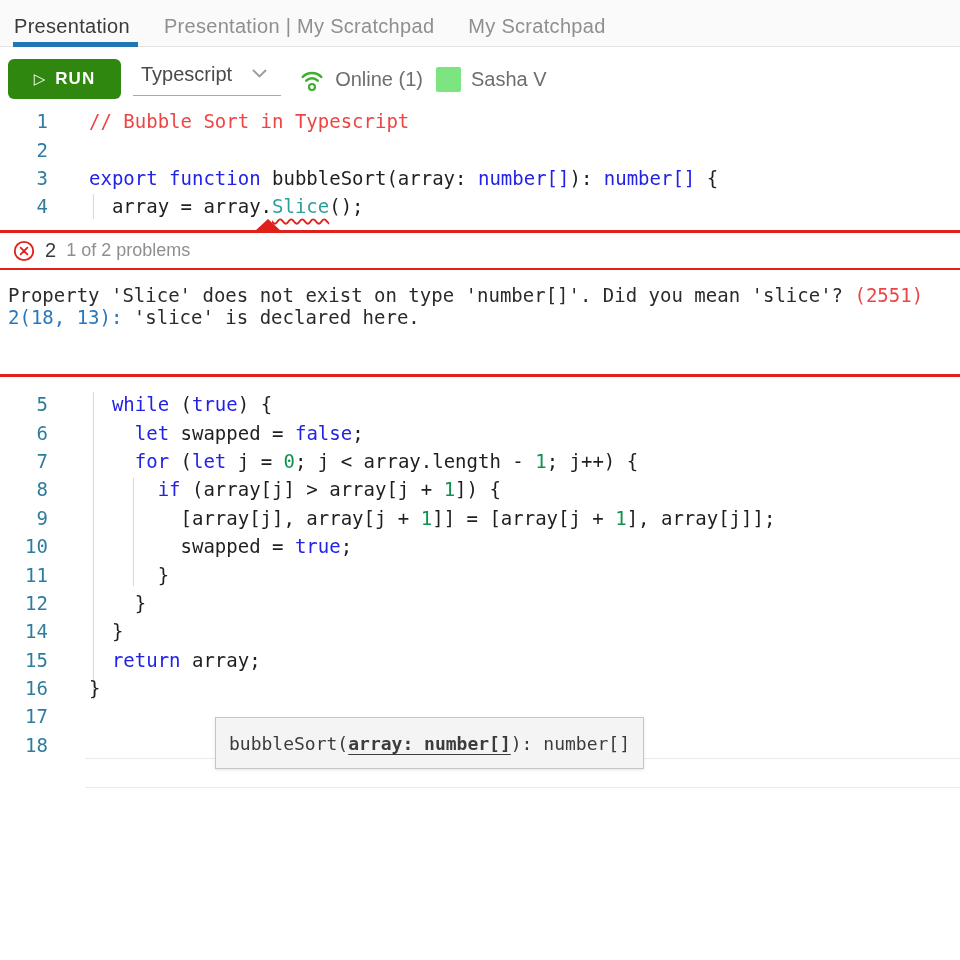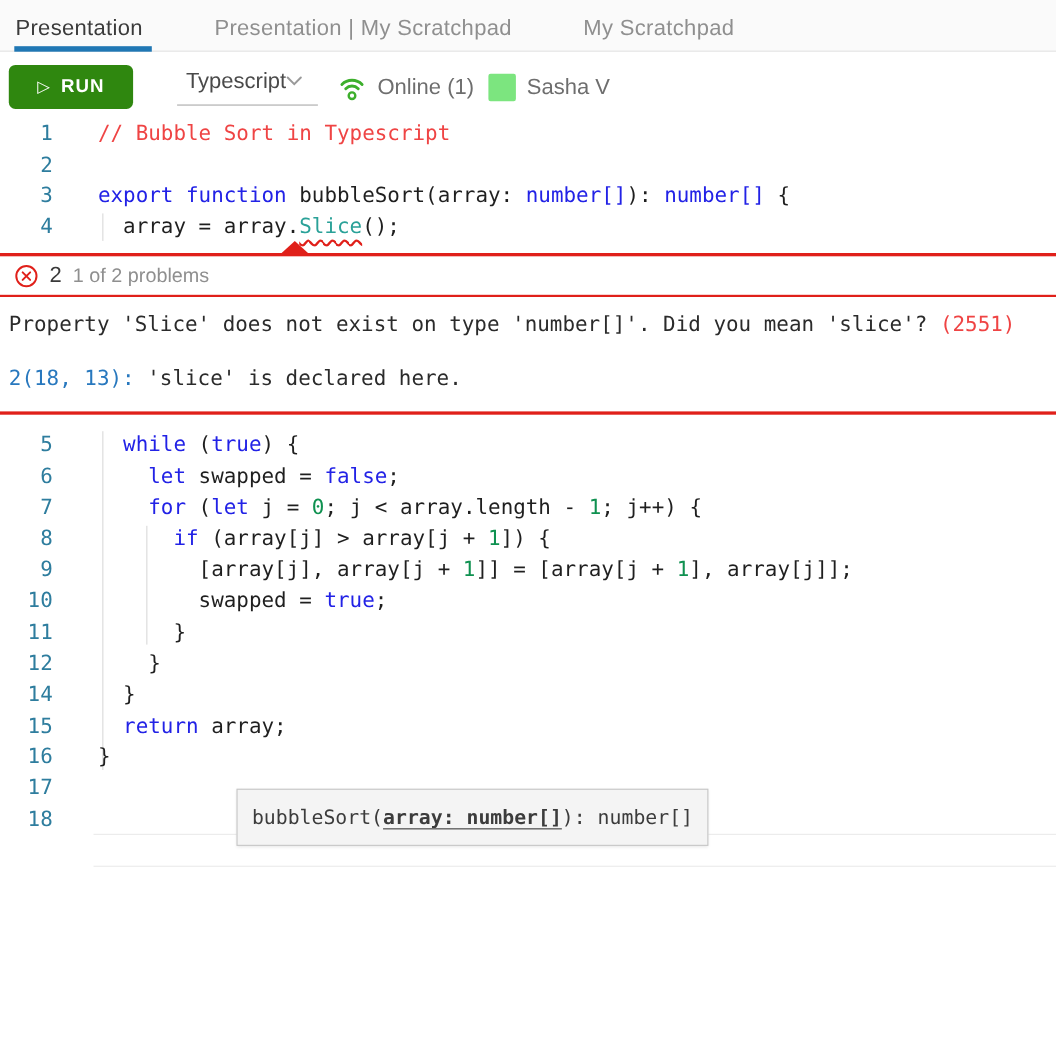--- a/index.html
+++ b/index.html
@@ -1,31 +1,31 @@
 <!DOCTYPE html>
 <html><head>
 <meta charset="utf-8">
 <style>
   * { margin:0; padding:0; box-sizing:border-box; }
   html,body { width:960px; height:960px; background:#ffffff; font-family:"Liberation Sans",sans-serif; position:relative; overflow:hidden; }
 
   
   .tabbar { position:absolute; top:0; left:0; right:0; height:47px; background:#fafafa;
-            border-bottom:1px solid #e3e3e3; display:flex; align-items:center; padding:6px 0 0 14px; gap:65px; }
+            border-bottom:1px solid #e3e3e3; display:flex; align-items:center; padding:6px 0 0 14px; gap:34px; }
   .tab { font-size:20px; letter-spacing:.3px; color:#8f8f8f; height:41px; display:flex; align-items:center; position:relative; cursor:default; }
   .tab.active { color:#3a3a3a; }
   .tab.active::after { content:""; position:absolute; left:-1px; right:-8px; bottom:0; height:5px; background:#2077b4; }
 
   
   .toolbar { position:absolute; top:48px; left:0; right:0; height:62px; display:flex; align-items:center; background:#fff; }
   .run-btn { margin-left:8px; width:113px; height:40px; background:#2f870f; border:none; border-radius:6px;
              color:#fff; font-weight:bold; font-size:17px; letter-spacing:1px; display:flex; align-items:center;
              justify-content:center; gap:9px; font-family:"Liberation Sans",sans-serif; cursor:pointer; }
   .play-glyph { font-size:15px; font-weight:normal; }
-  .lang-select { margin-left:40px; display:flex; align-items:center; gap:0; font-size:20px; color:#4a4a4a;
+  .lang-select { margin-left:12px; display:flex; align-items:center; gap:20px; font-size:20px; color:#4a4a4a;
                  border-bottom:1px solid #a9a9a9; padding:0 14px 9px 8px; cursor:pointer; }
   .wifi { margin-left:16px; }
   .online-label { margin-left:8px; font-size:20px; color:#6e6e6e; }
   .avatar { margin-left:13px; width:25px; height:25px; background:#7ce57f; border-radius:2px; }
   .user-label { margin-left:10px; font-size:20px; color:#6e6e6e; }
 
   
   .code-block { position:absolute; left:0; right:0; font-family:"DejaVu Sans Mono",monospace; font-size:19px; }
   #block1 { top:107px; }
   #block2 { top:390px; }
@@ -54,21 +54,21 @@
                border-bottom:12px solid #e0201a; }
   .panel { position:absolute; top:230px; left:0; right:0; height:147px; background:#fff;
            border-top:3px solid #e0201a; border-bottom:3px solid #e0201a; }
   .panel-header { height:37px; display:flex; align-items:center; padding-left:13px; gap:10px;
                   border-bottom:2px solid #e0201a; cursor:pointer; }
   .err-count { font-size:20px; color:#3a3a3a; }
   .err-pager { font-size:18px; color:#8f8f8f; }
   .panel-messages { font-family:"DejaVu Sans Mono",monospace; font-size:19px; color:#2b2b2b; padding-left:8px; }
   .msg { white-space:pre; }
   .msg1 { margin-top:14px; }
-  .msg2 { margin-top:27px; }
+  .msg2 { }
 
   
   .cur-line { position:absolute; left:85px; right:0; top:758px; height:30px;
               border-top:1px solid #eaeaea; border-bottom:1px solid #eaeaea; }
   .tooltip { position:absolute; left:215px; top:717px; height:52px; background:#f4f4f4;
              border:1px solid #c6c6c6; box-shadow:0 1px 3px rgba(0,0,0,.10); z-index:5;
              display:flex; align-items:center; padding:0 13px; white-space:pre;
              font-family:"DejaVu Sans Mono",monospace; font-size:18px; color:#3c3c3c; }
   .bu { font-weight:bold; text-decoration:underline; text-underline-offset:4px; }
 </style>

